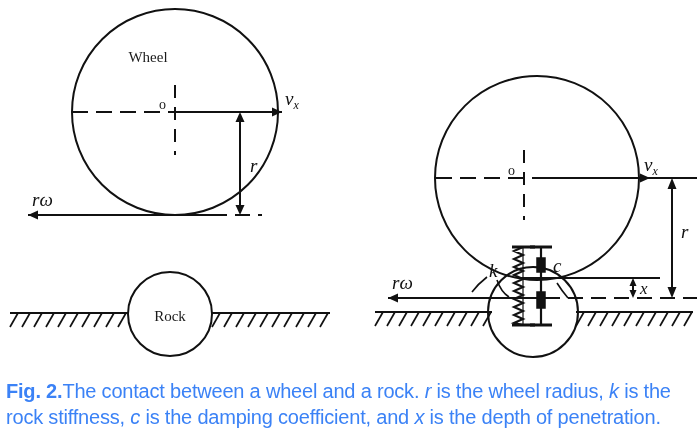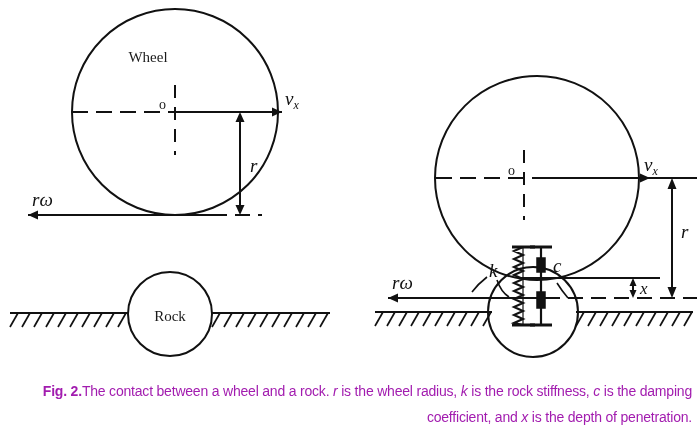--- a/index.html
+++ b/index.html
@@ -14,25 +14,24 @@
     position:absolute;left:0;top:0;width:700px;height:372px;
   }
   #figure-area svg{display:block;}
 
   
   #caption{
     position:absolute;left:0;top:372px;width:700px;height:72px;
     box-sizing:border-box;
     padding:6px 8px 0 6px;
     font-family:"Liberation Sans", sans-serif;
-    font-size:14px;
+    font-size:20px;
     line-height:26px;
-    color:#a21caf;
+    color:#3b82f6;
     letter-spacing:-0.2px;
-    text-align:right;
   }
   #caption .figlabel{font-weight:bold;}
   #caption .sym{font-style:italic;}
 
   
   .lbl-serif{font-family:"Liberation Serif", serif;font-size:15px;fill:#1a1a1a;}
   .lbl-ital{font-family:"Liberation Serif", serif;font-style:italic;font-size:19px;fill:#111;}
   .lbl-ital-sm{font-family:"Liberation Serif", serif;font-style:italic;font-size:17px;fill:#111;}
   .lbl-o{font-family:"Liberation Serif", serif;font-size:14px;fill:#1a1a1a;}
   .sub{font-size:12px;}

